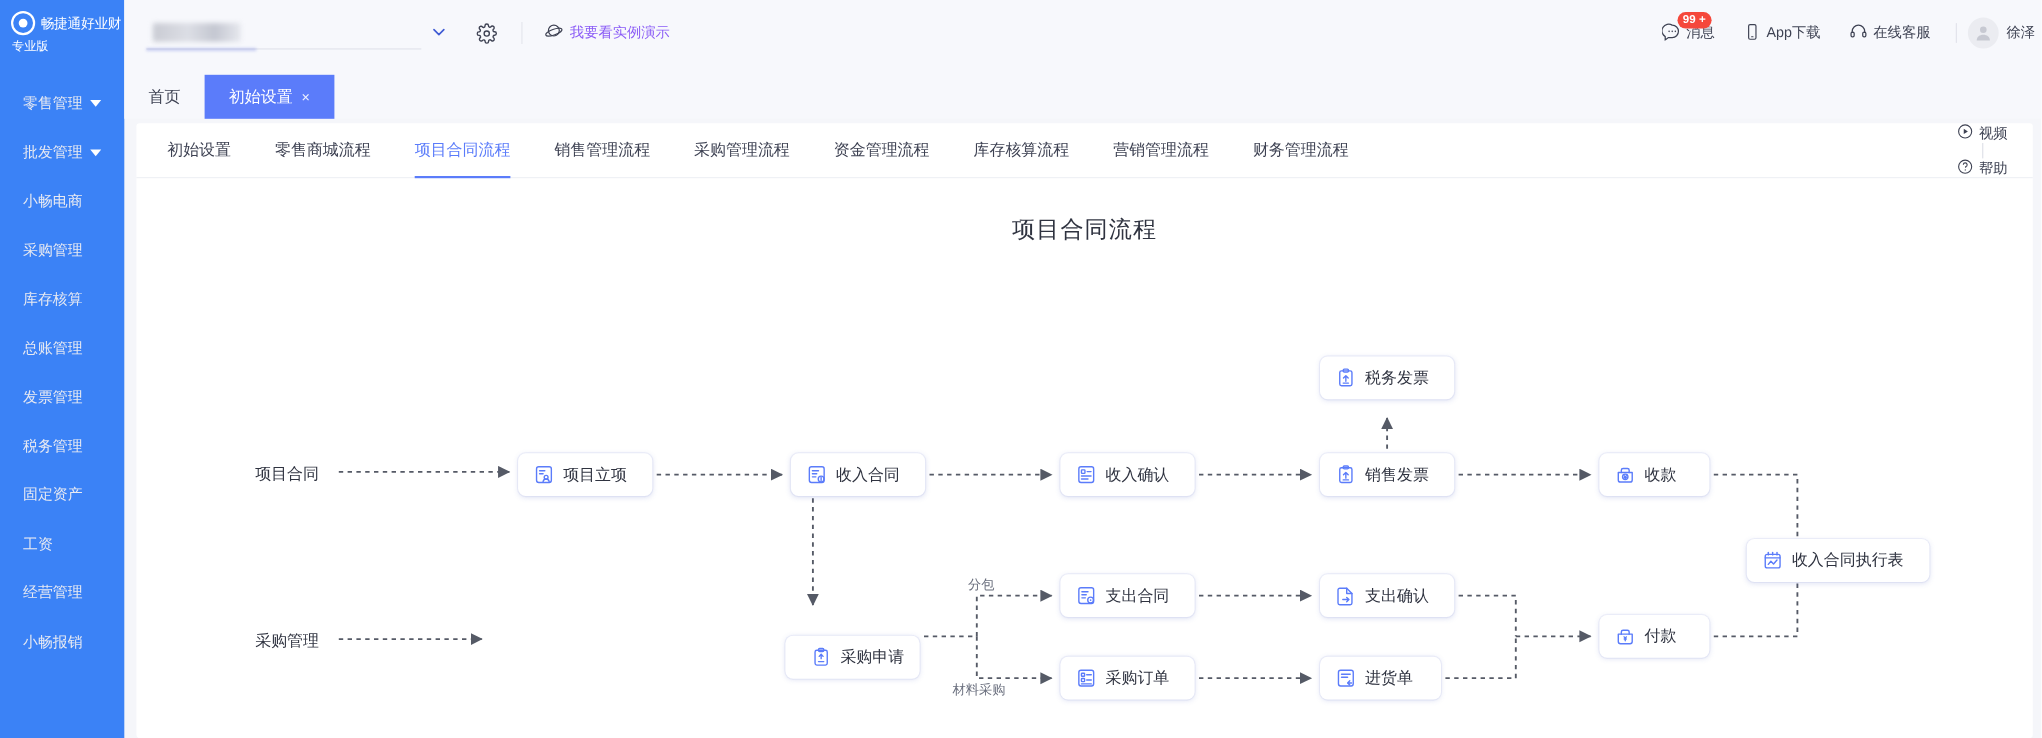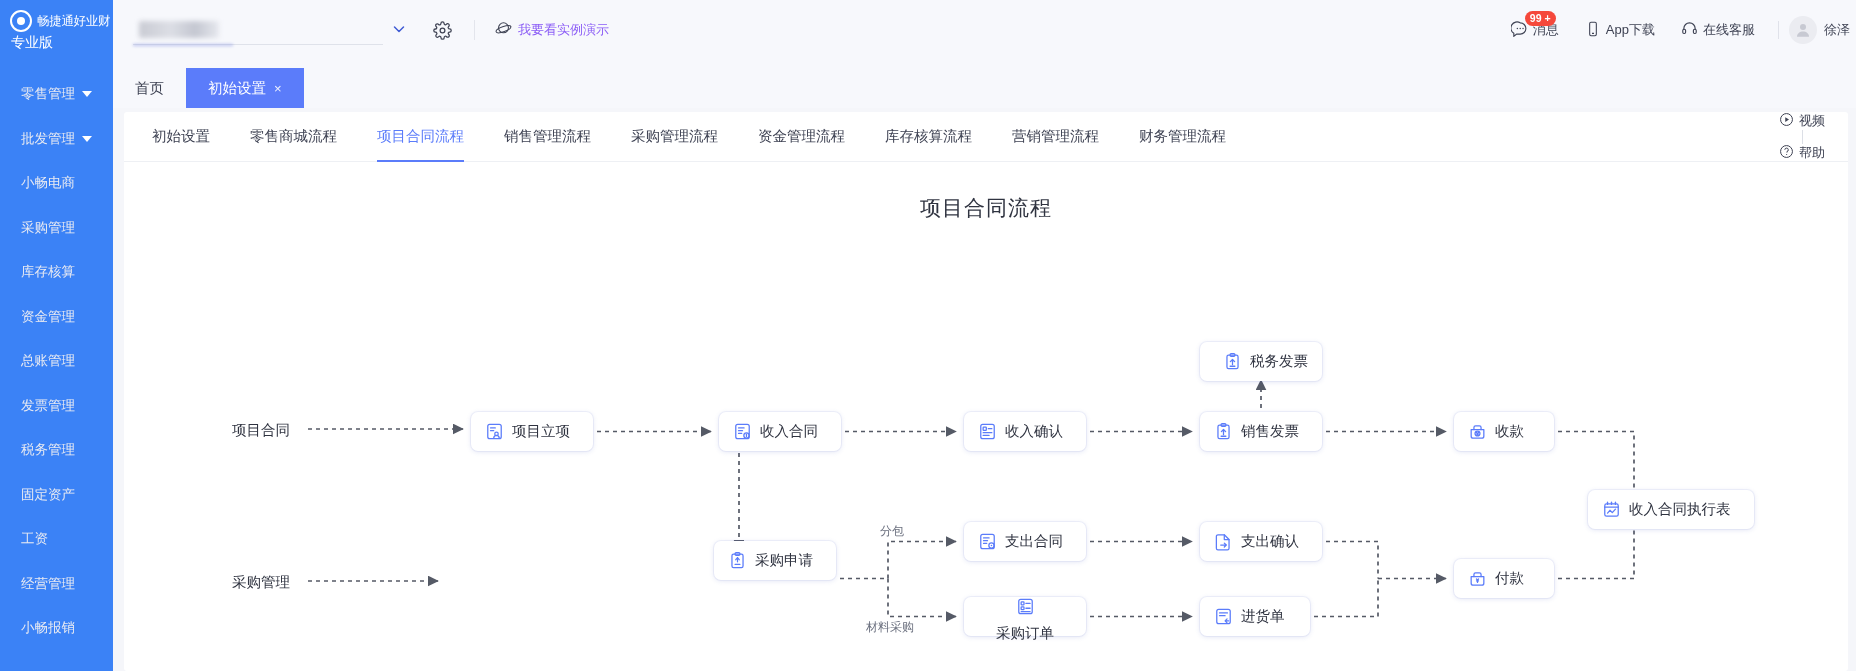--- a/index.html
+++ b/index.html
@@ -19,21 +19,21 @@
   .logo-row { display: flex; align-items: center; gap: 5px; }
   .logo-mark {
     width: 22px; height: 22px; border-radius: 50%;
     border: 2px solid #ffffff; position: relative; flex: 0 0 auto;
   }
   .logo-mark::before {
     content: ""; position: absolute; left: 5px; top: 5px;
     width: 8px; height: 8px; border-radius: 50%; background: #ffffff;
   }
   .logo-text { color: #ffffff; font-size: 12.5px; letter-spacing: -0.3px; white-space: nowrap; }
-  .logo-sub { color: #ffffff; font-size: 14px; margin-top: 2px; padding-left: 1px; }
+  .logo-sub { color: #ffffff; font-size: 11px; margin-top: 2px; padding-left: 1px; }
 
   .nav-list { margin-top: 12px; }
   .nav-item {
     height: 44.5px; display: flex; align-items: center;
     padding-left: 21px; color: #e8eaf2; font-size: 13.5px;
     cursor: pointer; user-select: none;
   }
   .nav-caret {
     margin-left: 7px; width: 0; height: 0;
     border-left: 5px solid transparent; border-right: 5px solid transparent;
@@ -170,23 +170,20 @@
           <span class="nav-caret"></span>
         </div>
         <div class="nav-item">
           <span>小畅电商</span>
         </div>
         <div class="nav-item">
           <span>采购管理</span>
         </div>
         <div class="nav-item">
           <span>库存核算</span>
-        </div>
-        <div class="nav-item">
-          <span>资金管理</span>
         </div>
         <div class="nav-item">
           <span>总账管理</span>
         </div>
         <div class="nav-item">
           <span>发票管理</span>
         </div>
         <div class="nav-item">
           <span>税务管理</span>
         </div>
@@ -378,21 +375,21 @@
             <svg class="ico" viewBox="0 0 24 24">
               <rect x="3.5" y="3" width="17" height="18" rx="2.5" stroke="#5b7cfa" stroke-width="1.6" fill="none" stroke-linecap="round" stroke-linejoin="round"></rect>
               <rect x="6.5" y="6.5" width="4" height="4" rx=".7" stroke="#5b7cfa" stroke-width="1.6" fill="none" stroke-linecap="round" stroke-linejoin="round"></rect>
               <line x1="13" y1="8.5" x2="17.5" y2="8.5" stroke="#5b7cfa" stroke-width="1.6" fill="none" stroke-linecap="round" stroke-linejoin="round"></line>
               <line x1="6.5" y1="13.5" x2="17.5" y2="13.5" stroke="#5b7cfa" stroke-width="1.6" fill="none" stroke-linecap="round" stroke-linejoin="round"></line>
               <line x1="6.5" y1="17" x2="14" y2="17" stroke="#5b7cfa" stroke-width="1.6" fill="none" stroke-linecap="round" stroke-linejoin="round"></line>
             </svg>
           </span>
           <span>收入确认</span>
         </div>
-        <div class="node" style="left: 1076px; top: 114px; width: 122px; justify-content: flex-end;">
+        <div class="node" style="left: 1076px; top: 96px; width: 122px;">
           <span>
             <svg class="ico" viewBox="0 0 24 24">
               <rect x="5" y="4" width="14" height="17" rx="2" stroke="#5b7cfa" stroke-width="1.6" fill="none" stroke-linecap="round" stroke-linejoin="round"></rect>
               <rect x="9" y="2" width="6" height="3.4" rx="1.2" stroke="#5b7cfa" stroke-width="1.6" fill="none" stroke-linecap="round" stroke-linejoin="round"></rect>
               <path d="M12 16 L12 9.5 M9.3 12.2 L12 9.5 L14.7 12.2" stroke="#5b7cfa" stroke-width="1.6" fill="none" stroke-linecap="round" stroke-linejoin="round"></path>
               <line x1="9" y1="18" x2="15" y2="18" stroke="#5b7cfa" stroke-width="1.6" fill="none" stroke-linecap="round" stroke-linejoin="round"></line>
             </svg>
           </span>
           <span>税务发票</span>
         </div>
@@ -424,21 +421,21 @@
               <rect x="3.5" y="5" width="17" height="15.5" rx="2.2" stroke="#5b7cfa" stroke-width="1.6" fill="none" stroke-linecap="round" stroke-linejoin="round"></rect>
               <line x1="3.5" y1="9" x2="20.5" y2="9" stroke="#5b7cfa" stroke-width="1.6" fill="none" stroke-linecap="round" stroke-linejoin="round"></line>
               <line x1="7" y1="2.8" x2="7" y2="5.6" stroke="#5b7cfa" stroke-width="1.6" fill="none" stroke-linecap="round" stroke-linejoin="round"></line>
               <line x1="12" y1="2.8" x2="12" y2="5.6" stroke="#5b7cfa" stroke-width="1.6" fill="none" stroke-linecap="round" stroke-linejoin="round"></line>
               <line x1="17" y1="2.8" x2="17" y2="5.6" stroke="#5b7cfa" stroke-width="1.6" fill="none" stroke-linecap="round" stroke-linejoin="round"></line>
               <path d="M7 16.5 L10 13 L13 16 L17 11.5" stroke="#5b7cfa" stroke-width="1.6" fill="none" stroke-linecap="round" stroke-linejoin="round"></path>
             </svg>
           </span>
           <span>收入合同执行表</span>
         </div>
-        <div class="node" style="left: 590px; top: 313px; width: 122px;">
+        <div class="node" style="left: 590px; top: 350px; width: 122px; justify-content: flex-end;">
           <span>
             <svg class="ico" viewBox="0 0 24 24">
               <rect x="5" y="4" width="14" height="17" rx="2" stroke="#5b7cfa" stroke-width="1.6" fill="none" stroke-linecap="round" stroke-linejoin="round"></rect>
               <rect x="9" y="2" width="6" height="3.4" rx="1.2" stroke="#5b7cfa" stroke-width="1.6" fill="none" stroke-linecap="round" stroke-linejoin="round"></rect>
               <path d="M12 8.4 V13.6 M9.8 11 L12 8.4 L14.2 11" stroke="#5b7cfa" stroke-width="1.6" fill="none" stroke-linecap="round" stroke-linejoin="round"></path>
               <line x1="9" y1="17" x2="15" y2="17" stroke="#5b7cfa" stroke-width="1.6" fill="none" stroke-linecap="round" stroke-linejoin="round"></line>
             </svg>
           </span>
           <span>采购申请</span>
         </div>
@@ -468,21 +465,21 @@
         <div class="node" style="left: 1330px; top: 331px; width: 100px;">
           <span>
             <svg class="ico" viewBox="0 0 24 24">
               <path d="M4 9.5h16v8.5a2.5 2.5 0 0 1-2.5 2.5h-11A2.5 2.5 0 0 1 4 18z" stroke="#5b7cfa" stroke-width="1.6" fill="none" stroke-linecap="round" stroke-linejoin="round"></path>
               <path d="M7.5 9.5V7a2 2 0 0 1 2-2h5a2 2 0 0 1 2 2v2.5" stroke="#5b7cfa" stroke-width="1.6" fill="none" stroke-linecap="round" stroke-linejoin="round"></path>
               <path d="M10.7 12.6 L12 14 L13.3 12.6 M12 14 V17 M10.8 15h2.4" stroke="#5b7cfa" stroke-width="1.6" fill="none" stroke-linecap="round" stroke-linejoin="round"></path>
             </svg>
           </span>
           <span>付款</span>
         </div>
-        <div class="node" style="left: 840px; top: 369px; width: 122px; flex-direction: column;">
+        <div class="node" style="left: 840px; top: 369px; width: 122px;">
           <span>
             <svg class="ico" viewBox="0 0 24 24">
               <rect x="3.5" y="3" width="17" height="18" rx="2.5" stroke="#5b7cfa" stroke-width="1.6" fill="none" stroke-linecap="round" stroke-linejoin="round"></rect>
               <rect x="6.5" y="6.3" width="3.6" height="3.6" rx=".7" stroke="#5b7cfa" stroke-width="1.6" fill="none" stroke-linecap="round" stroke-linejoin="round"></rect>
               <rect x="6.5" y="12.4" width="3.6" height="3.6" rx=".7" stroke="#5b7cfa" stroke-width="1.6" fill="none" stroke-linecap="round" stroke-linejoin="round"></rect>
               <line x1="12.5" y1="8.1" x2="17.8" y2="8.1" stroke="#5b7cfa" stroke-width="1.6" fill="none" stroke-linecap="round" stroke-linejoin="round"></line>
               <line x1="12.5" y1="14.2" x2="17.8" y2="14.2" stroke="#5b7cfa" stroke-width="1.6" fill="none" stroke-linecap="round" stroke-linejoin="round"></line>
               <line x1="6.5" y1="18.6" x2="17.8" y2="18.6" stroke="#5b7cfa" stroke-width="1.6" fill="none" stroke-linecap="round" stroke-linejoin="round"></line>
             </svg>
           </span>

